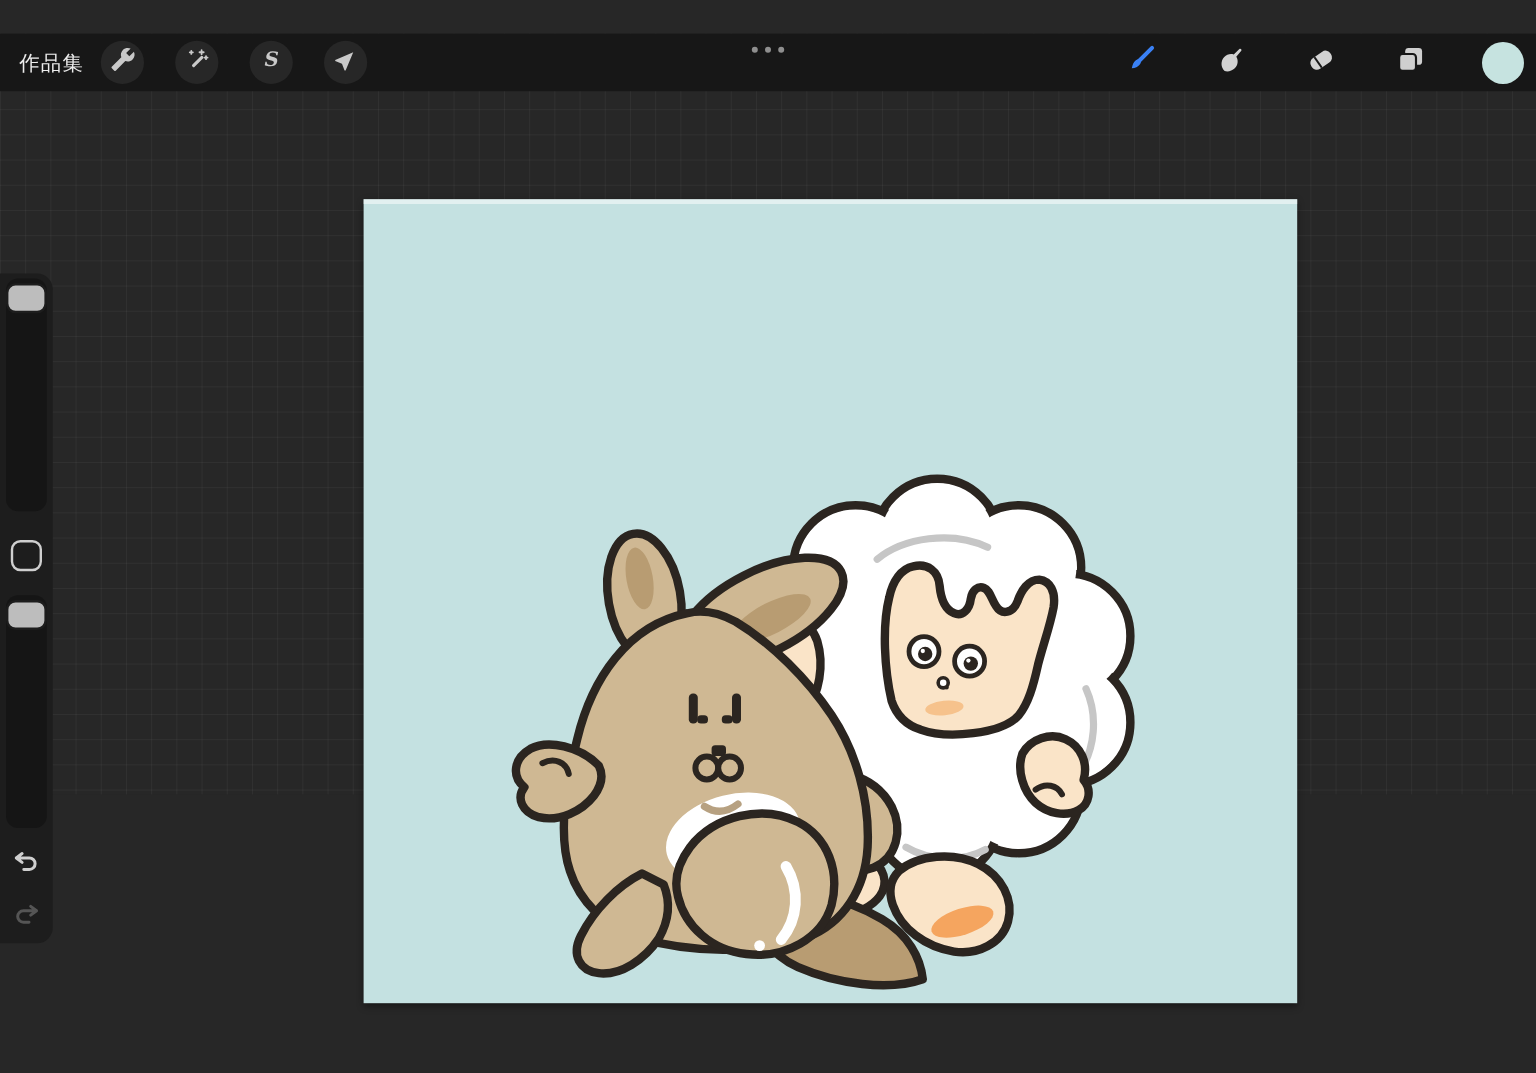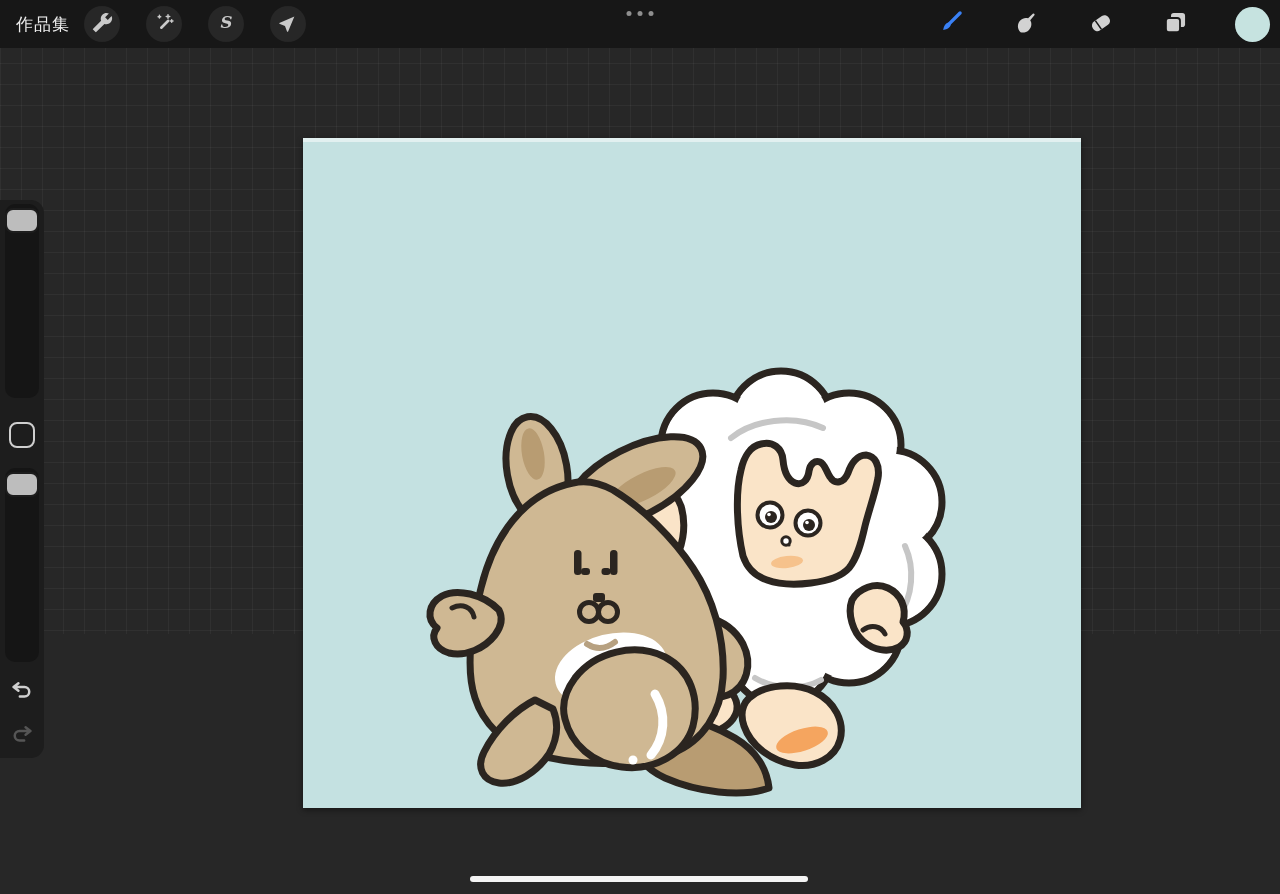--- a/index.html
+++ b/index.html
@@ -3,21 +3,21 @@
 <meta charset="utf-8">
 <style>
   * { margin:0; padding:0; box-sizing:border-box; }
   html,body { width:1280px; height:894px; overflow:hidden; background:#272727;
               font-family:"Liberation Sans", sans-serif; }
   .stage { position:relative; width:1280px; height:634px;
     background-color:#272727;
     background-image:
       linear-gradient(rgba(255,255,255,0.045) 1px, transparent 1px),
       linear-gradient(90deg, rgba(255,255,255,0.045) 1px, transparent 1px);
-    background-size:21px 21px; }
+    background-size:21px 21px;margin-top:28px; }
 
   
   .topbar { position:absolute; left:0; top:0; width:1280px; height:48px;
             background:#171717; display:flex; align-items:center; z-index:10; }
   .gallery { color:#ececec; font-size:17px; letter-spacing:1px; padding:0 14px 0 16px; cursor:default; }
   .circle-btn { width:36px; height:36px; border-radius:50%; background:#272727;
                 display:flex; align-items:center; justify-content:center; margin-right:26px; }
   .circle-btn svg { width:21px; height:21px; }
   .ellipsis { position:absolute; left:50%; top:7px; transform:translateX(-50%);
               display:flex; gap:6px; padding:4px; }

